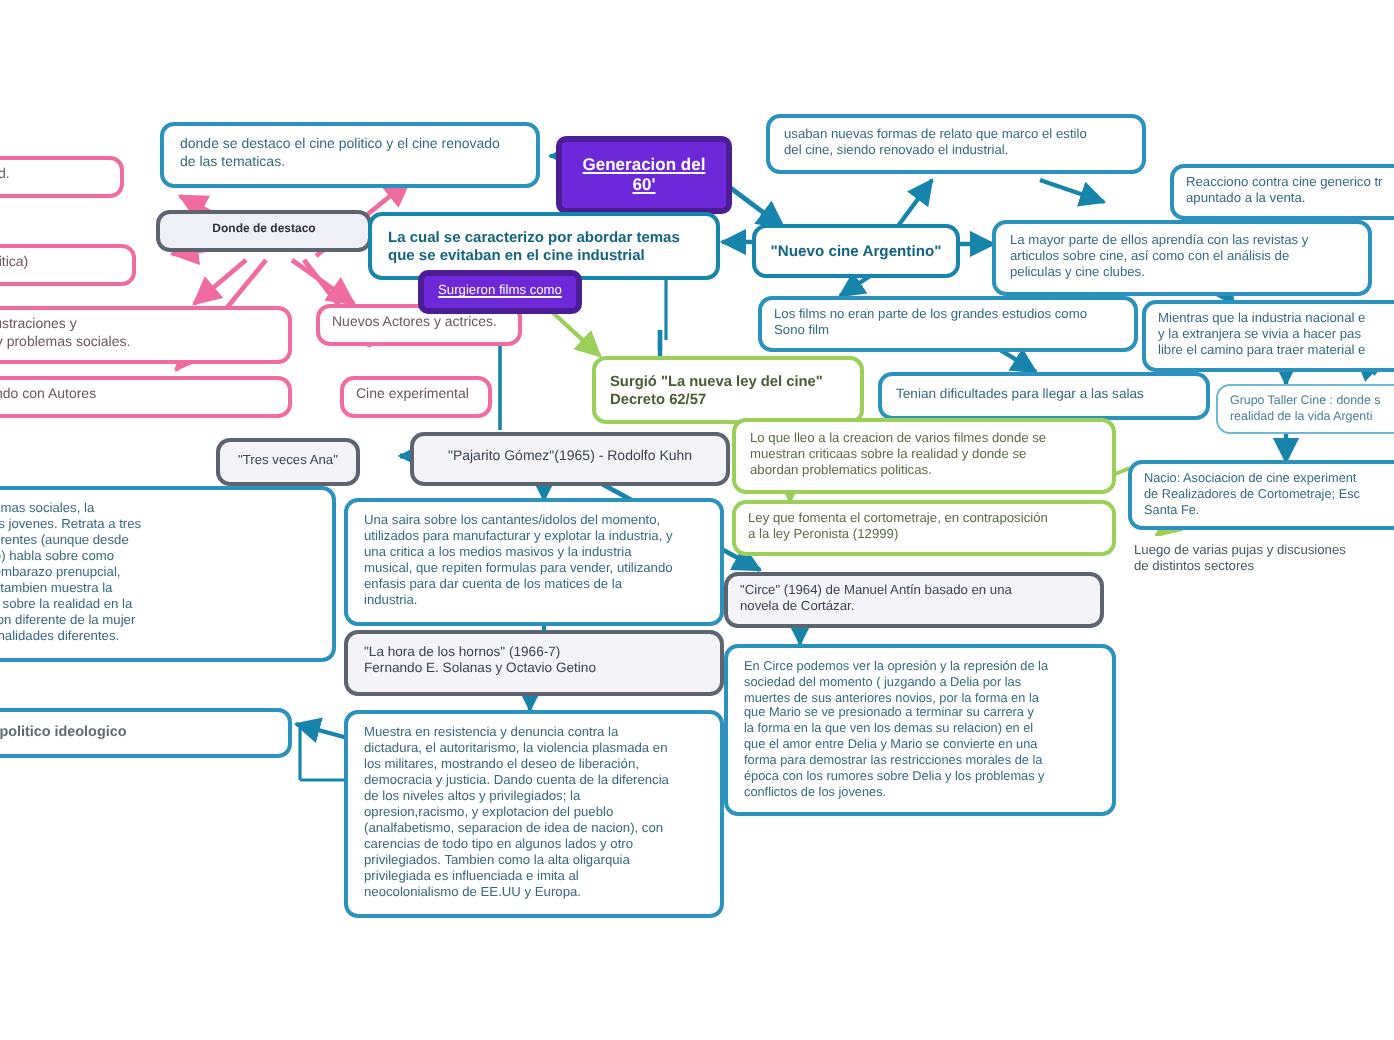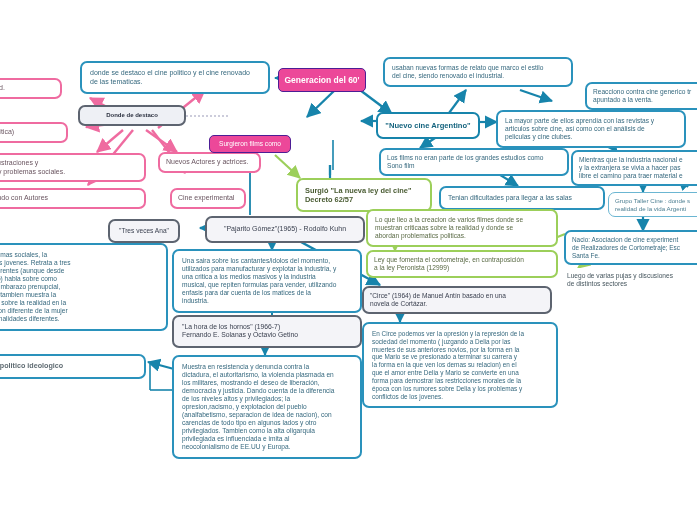--- a/index.html
+++ b/index.html
@@ -24,25 +24,26 @@
     position: absolute;
     border-radius: 7px;
     background: #ffffff;
     line-height: 1.22;
     padding: 4px 6px;
     white-space: pre-line;
     z-index: 5;
   }
   
   .blue-fill {
-    background: #ec4899;
+    background: #6d28d9;
     color: #ffffff;
     font-weight: bold;
-    border: 1px solid #4c1d95;
+    border: 3px solid #4c1d95;
     border-radius: 5px;
+    text-decoration: underline;
   }
   .blue-out {
     border: 2px solid #2a92bc;
     color: #35687e;
   }
   .blue-out-bold {
     border: 2px solid #1784ab;
     color: #15647f;
     font-weight: bold;
   }
@@ -185,20 +186,22 @@
 
   <div class="node pink-out" style="left:-72px; top:153px; width:218px; font-size:7px;">ar la juventud, las frustraciones y
 de la vida cotidiana y problemas sociales.</div>
 
   <div class="node pink-out" style="left:-72px; top:188px; width:218px; font-size:7px;">literatura y colaborando con Autores</div>
 
   <div class="node pink-out" style="left:158px; top:152px; width:103px; font-size:7px;">Nuevos Actores y actrices.</div>
 
   <div class="node pink-out" style="left:170px; top:188px; width:76px; font-size:7px;">Cine experimental</div>
 
+  <div class="node blue-out-bold" style="left:184px; top:106px; width:176px; font-size:7.5px; padding:6px 8px;">La cual se caracterizo por abordar temas
+que se evitaban en el cine industrial</div>
 
   <div class="node blue-fill" style="left:209px; top:135px; width:82px; font-size:6.6px; text-align:center; font-weight:normal; padding:4px 3px;">Surgieron films como</div>
 
   <div class="node blue-out" style="left:383px; top:57px; width:190px; font-size:6.6px; padding:5px 7px;">usaban nuevas formas de relato que marco el estilo
 del cine, siendo renovado el industrial.</div>
 
   <div class="node blue-out-bold" style="left:376px; top:112px; width:104px; font-size:7.6px; text-align:center; padding:7px 4px;">"Nuevo cine Argentino"</div>
 
   <div class="node blue-out" style="left:585px; top:82px; width:124px; font-size:6.6px;">Reacciono contra cine generico tr
 apuntado a la venta.</div>

